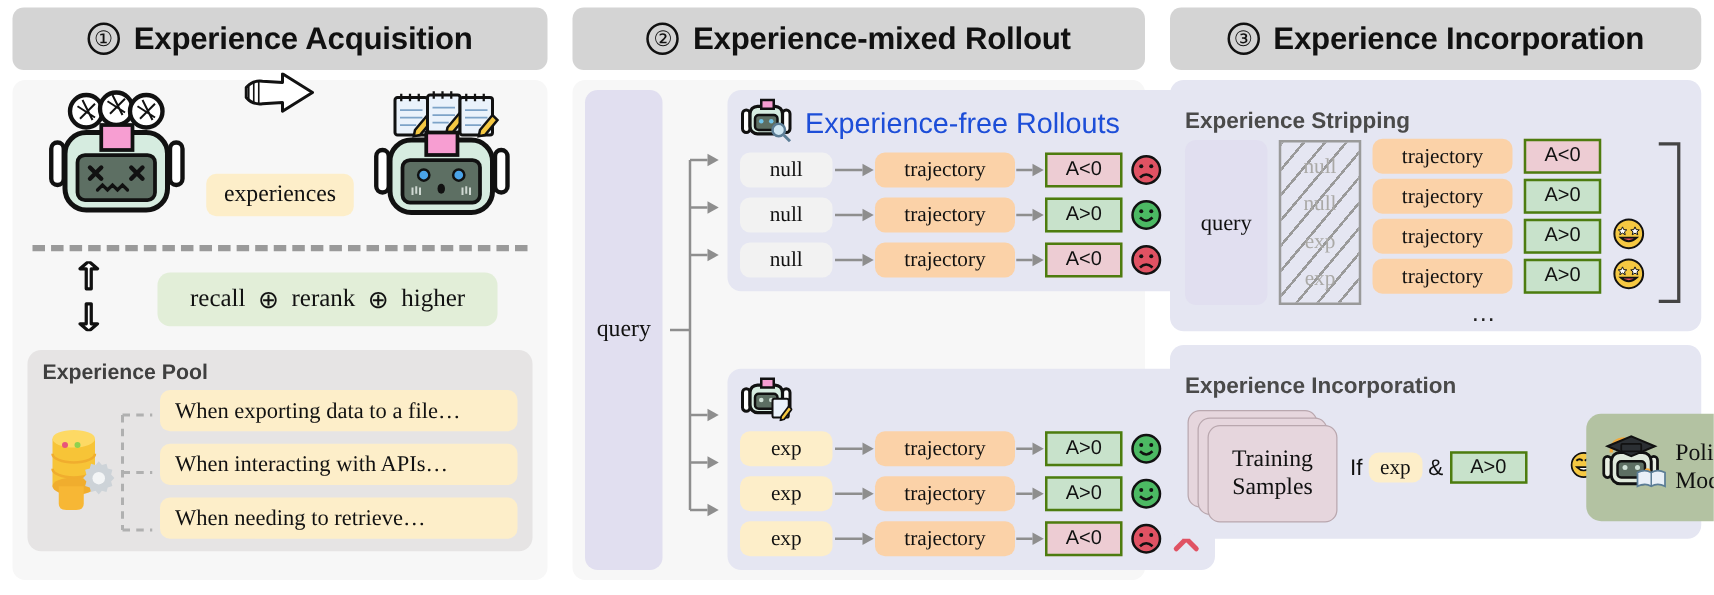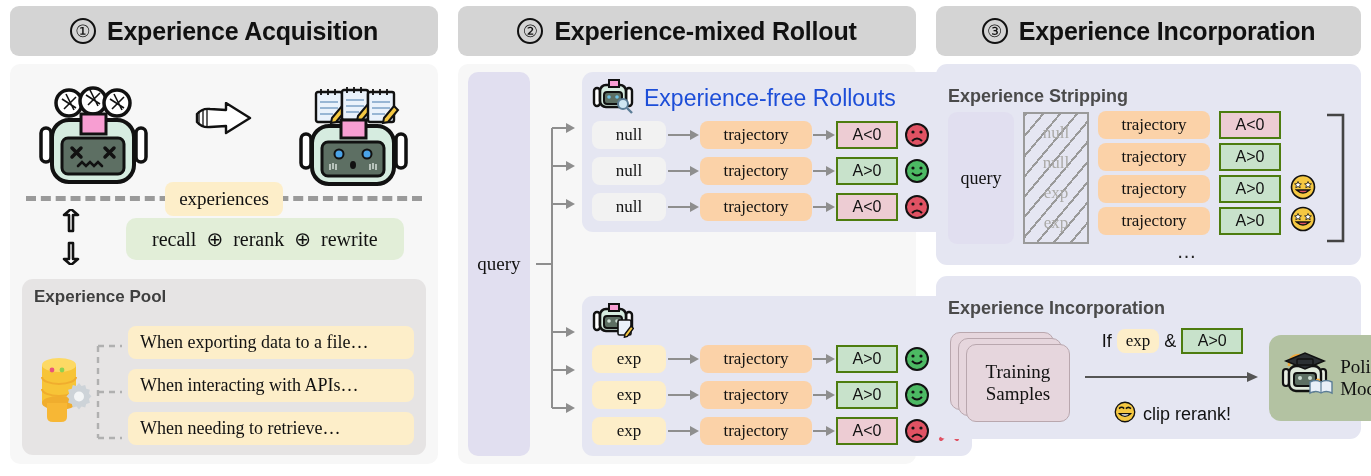--- a/index.html
+++ b/index.html
@@ -34,41 +34,41 @@
     flex:none;
   }
   .panel-title { font-size:25px; font-weight:bold; color:#111; letter-spacing:-0.2px; white-space:nowrap; }
 
   .panel-body { background:#f7f7f7; border-radius:10px; position:relative; }
   .p1-body { height:400px; padding:8px 12px; }
   .p2-body { height:400px; padding:8px 10px; display:flex; gap:6px; }
   .p3-body { height:400px; background:transparent; padding:0; }
 
   
-  .acq-row { display:flex; align-items:flex-end; justify-content:space-around; height:122px; padding:0 8px; }
+  .acq-row { display:flex; align-items:flex-start; justify-content:space-around; height:122px; padding:0 8px; }
   .experiences-pill {
     background:#fdeec9; border-radius:8px; padding:6px 14px;
     font-family:"Liberation Serif", serif; font-size:19px; color:#111;
     position:relative; top:22px;
   }
   .hand-arrow { position:relative; top:-14px; }
   .dash-sep { border-top:5px dashed #9a9a9a; margin:2px 4px 0 4px; height:0; }
 
   .rrr-row { display:flex; align-items:center; gap:40px; padding:8px 4px 10px 38px; }
   .rrr-pill {
     background:#e2eed8; border-radius:10px; padding:9px 26px;
     font-family:"Liberation Serif", serif; font-size:20px; color:#111;
     display:flex; align-items:center; gap:10px;
   }
   .oplus { font-size:20px; }
 
   .pool {
     background:#e6e4e4; border-radius:11px; padding:8px 12px 10px 12px;
   }
-  .pool-title { font-size:17px; font-weight:bold; color:#3f3f3f; margin-bottom:19px; }
+  .pool-title { font-size:17px; font-weight:bold; color:#3f3f3f; margin-bottom:4px; }
   .pool-inner { display:flex; align-items:center; gap:0; }
   .pool-db { width:64px; flex:none; display:flex; align-items:center; justify-content:center; }
   .pool-items { flex:1; display:flex; flex-direction:column; gap:10px; }
   .pool-item {
     background:#fdeec9; border-radius:8px; padding:6px 12px;
     font-family:"Liberation Serif", serif; font-size:18px; color:#111;
     white-space:nowrap;
   }
   .pool-connector { position:relative; width:30px; flex:none; align-self:stretch; }
 
@@ -131,21 +131,21 @@
   .inc-wrap { display:flex; align-items:center; justify-content:space-between; gap:4px; padding:4px 2px 2px 2px; }
   .samples-stack { position:relative; width:126px; height:92px; flex:none; }
   .samp {
     position:absolute; border:1.5px solid #b9a7ae; border-radius:10px; background:#e6d6dd;
   }
   .samp-txt {
     position:absolute; inset:0; display:flex; flex-direction:column;
     align-items:center; justify-content:center;
     font-family:"Liberation Serif", serif; font-size:19px; color:#111; line-height:1.15;
   }
-  .cond { display:flex; flex-direction:column; align-items:center; gap:17px; width:185px; flex:none; }
+  .cond { display:flex; flex-direction:row; align-items:center; gap:17px; width:185px; flex:none; }
   .cond-top { display:flex; align-items:center; gap:5px; font-size:18px; color:#111; }
   .cond-line { width:175px; height:13px; }
   .cond-bot { display:flex; align-items:center; gap:7px; font-size:18px; color:#111; }
   .policy {
     background:#b3c2a2; border-radius:12px; width:132px; height:86px; flex:none;
     display:flex; align-items:center; justify-content:center; gap:4px; position:relative;
   }
   .policy-txt { font-family:"Liberation Serif", serif; font-size:19px; color:#111; line-height:1.15; }
 </style>
 </head>
@@ -253,21 +253,21 @@
           <svg width="26" height="56" viewBox="0 0 26 56">
             <path d="M9 22 L9 6 L4 6 L11 0 L18 6 L13 6 L13 22 Z" fill="#fff" stroke="#111" stroke-width="2.6" stroke-linejoin="round"></path>
             <path d="M9 34 L9 50 L4 50 L11 56 L18 50 L13 50 L13 34 Z" fill="#fff" stroke="#111" stroke-width="2.6" stroke-linejoin="round"></path>
           </svg>
         </span>
         <div class="rrr-pill">
           <span>recall</span>
           <span class="oplus">⊕</span>
           <span>rerank</span>
           <span class="oplus">⊕</span>
-          <span>rewrite</span>
+          <span>higher</span>
         </div>
       </div>
 
       <div class="pool">
         <div class="pool-title">Experience Pool</div>
         <div class="pool-inner">
           <div class="pool-db">
             <svg width="56" height="74" viewBox="0 0 56 74">
               <g>
                 <rect x="4" y="16" width="34" height="38" fill="#f7c437"></rect>

